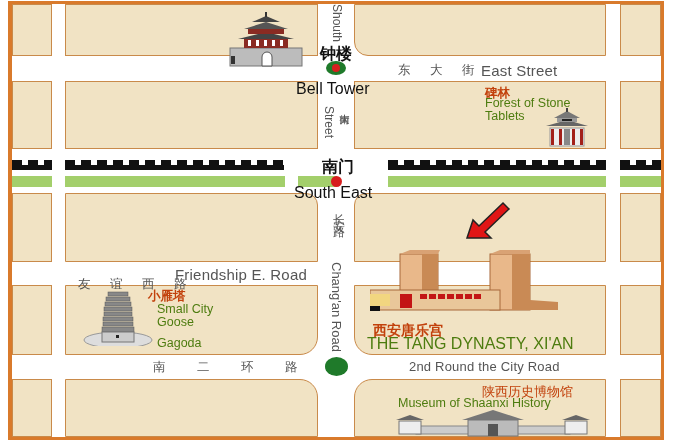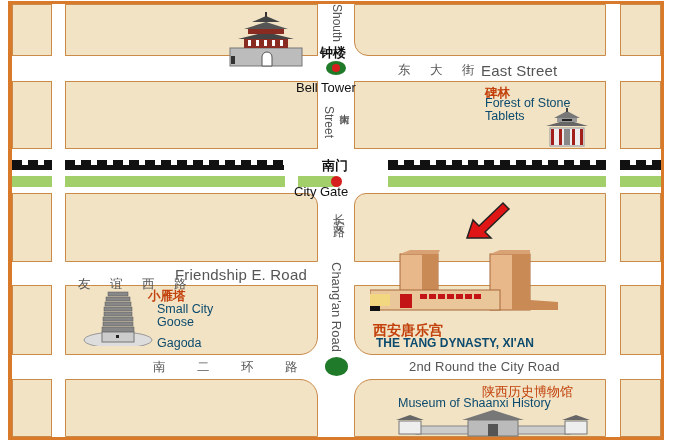--- a/index.html
+++ b/index.html
@@ -6,23 +6,23 @@
   body{width:674px;height:446px;position:relative;overflow:hidden;font-family:"Liberation Sans","DejaVu Sans",sans-serif;}
   .map{position:absolute;left:8px;top:1px;width:656px;height:439px;background:#ffffff;border:3px solid #d97a2b;border-left-width:4px;box-sizing:border-box;}
   .block{position:absolute;background:#f1e3c4;border:1.5px solid #c98a4a;box-sizing:border-box;}
   .wall{position:absolute;height:10px;background:
       linear-gradient(#111,#111) bottom/100% 5px no-repeat,
       repeating-linear-gradient(90deg,#111 0 10px,transparent 10px 16px) top/100% 5px no-repeat;}
   .green{position:absolute;height:11px;background:#a3cf6b;}
   .lbl{position:absolute;white-space:nowrap;}
   .road{color:#555;font-size:15px;letter-spacing:.2px;}
   .cn-road{color:#555;font-size:12.5px;letter-spacing:8px;}
-  .poi{color:#0c4a6e;font-size:12.5px;line-height:13px;}
+  .poi{color:#4d7c0f;font-size:12.5px;line-height:13px;}
   .poi-cn{color:#c2410c;font-size:12.5px;font-weight:bold;}
-  .node-label{color:#111;font-size:13px;}
+  .node-label{color:#111;font-size:16px;}
   .dot{position:absolute;border-radius:50%;}
   .vtext{position:absolute;writing-mode:vertical-rl;color:#555;font-size:12px;white-space:nowrap;}
 </style>
 </head>
 <body>
 
 <div class="map"></div>
 
 <div class="block" style="left:12px;top:4px;width:40px;height:52px;"></div>
 <div class="block" style="left:65px;top:4px;width:253px;height:52px;"></div>
@@ -75,21 +75,21 @@
 <div class="lbl cn-road" style="left:153px;top:359px;letter-spacing:14px;">南 二 环 路</div>
 <div class="lbl road" style="left:409px;top:359px;font-size:13px;">2nd Round the City Road</div>
 
 <div class="lbl node-label" style="left:320px;top:44px;font-weight:bold;">钟楼</div>
 <div class="dot" style="left:326px;top:61px;width:20px;height:14px;background:#1f7a2a;"></div>
 <div class="dot" style="left:332px;top:64px;width:8px;height:8px;background:#d71e1e;"></div>
 <div class="lbl node-label" style="left:296px;top:80px;">Bell Tower</div>
 
 <div class="lbl node-label" style="left:322px;top:157px;font-weight:bold;">南门</div>
 <div class="dot" style="left:331px;top:176px;width:11px;height:11px;background:#d71e1e;"></div>
-<div class="lbl node-label" style="left:294px;top:184px;">City Gate</div>
+<div class="lbl node-label" style="left:294px;top:184px;">South East</div>
 
 <div class="dot" style="left:325px;top:357px;width:23px;height:19px;background:#1f7a2a;"></div>
 
 <svg style="position:absolute;left:228px;top:12px;" width="76" height="56" viewBox="0 0 76 56">
   <rect x="2" y="36" width="72" height="18" fill="#bcbcbc" stroke="#777"></rect>
   <path d="M34 54 v-9 a5 5 0 0 1 10 0 v9z" fill="#fff" stroke="#555"></path>
   <rect x="3" y="44" width="4" height="8" fill="#333"></rect>
   <rect x="16" y="26" width="44" height="10" fill="#8a2b22"></rect>
   <polygon points="10,27 38,20 66,27" fill="#444"></polygon>
   <rect x="20" y="16" width="36" height="6" fill="#8a2b22"></rect>
@@ -144,21 +144,21 @@
       <rect x="68" y="44" width="7" height="5"></rect>
       <rect x="77" y="44" width="7" height="5"></rect>
       <rect x="86" y="44" width="7" height="5"></rect>
       <rect x="95" y="44" width="7" height="5"></rect>
       <rect x="104" y="44" width="7" height="5"></rect>
     </g>
   <rect x="0" y="56" width="10" height="5" fill="#111"></rect>
   <polygon points="160,50 188,52 188,60 160,60" fill="#c98a55"></polygon>
 </svg>
 <div class="lbl poi-cn" style="left:373px;top:322px;font-weight:bold;font-size:14px;">西安唐乐宫</div>
-<div class="lbl poi" style="left:376px;top:337px;font-size:12px;font-weight:bold;">THE TANG DYNASTY, XI'AN</div>
+<div class="lbl poi" style="left:367px;top:337px;font-size:16px;">THE TANG DYNASTY, XI'AN</div>
 
 <svg style="position:absolute;left:82px;top:290px;" width="72" height="56" viewBox="0 0 72 56">
   <ellipse cx="36" cy="50" rx="34" ry="8" fill="#ddd" stroke="#999"></ellipse>
   <g fill="#888" stroke="#555" stroke-width=".5">
     <rect x="26" y="2" width="20" height="4"></rect>
       <rect x="24" y="7" width="24" height="4"></rect>
       <rect x="23" y="12" width="26" height="4"></rect>
       <rect x="22" y="17" width="28" height="4"></rect>
       <rect x="22" y="22" width="28" height="4"></rect>
       <rect x="21" y="27" width="30" height="4"></rect>

